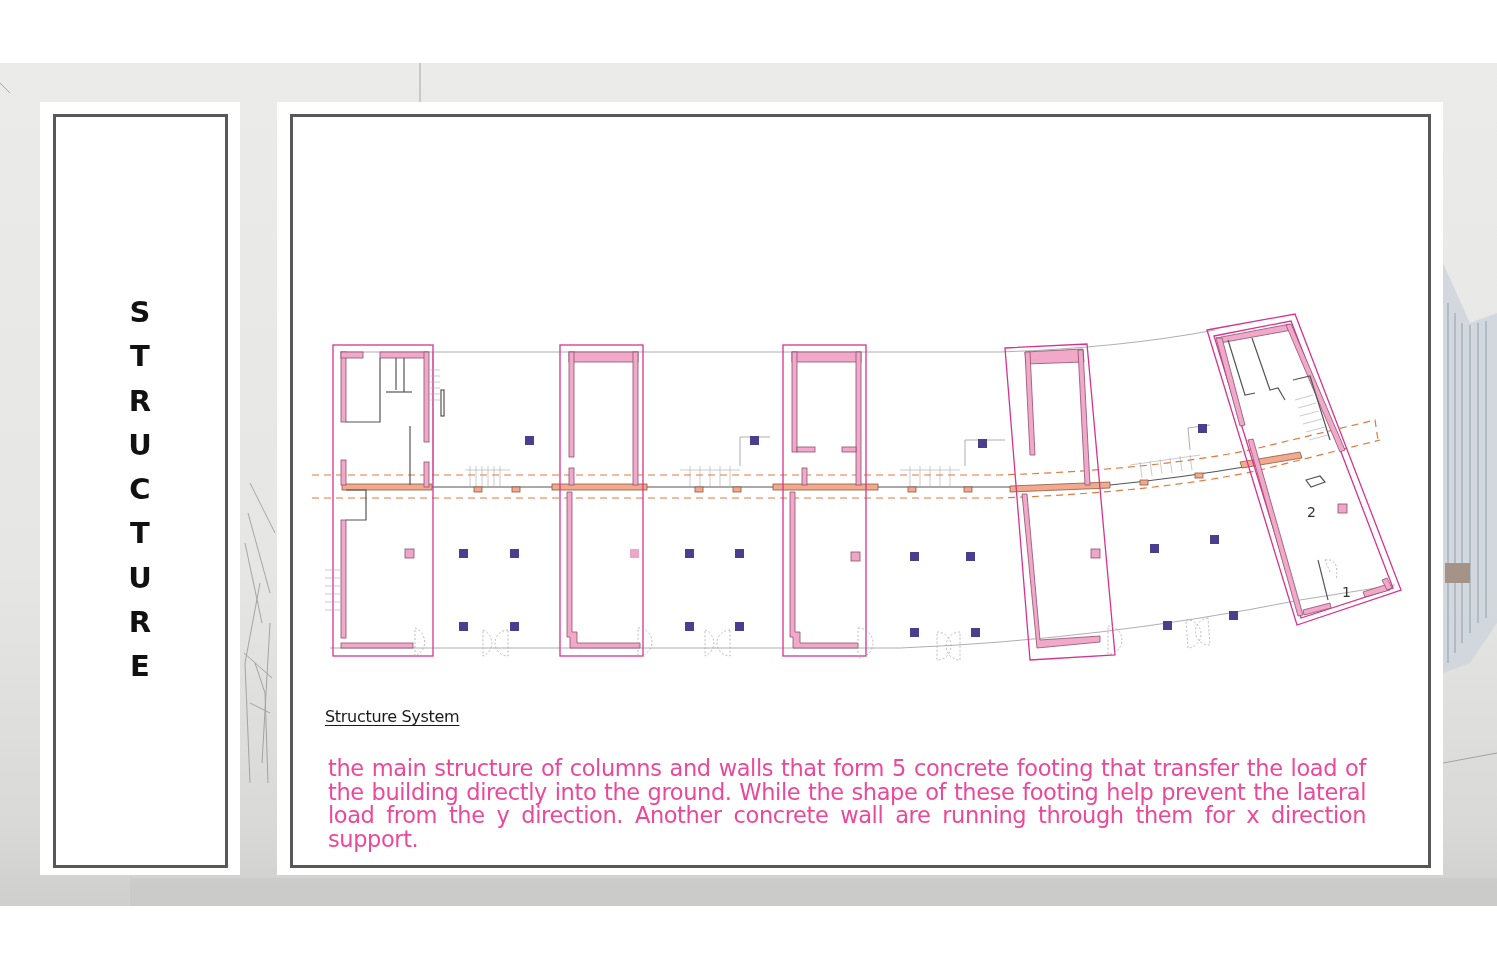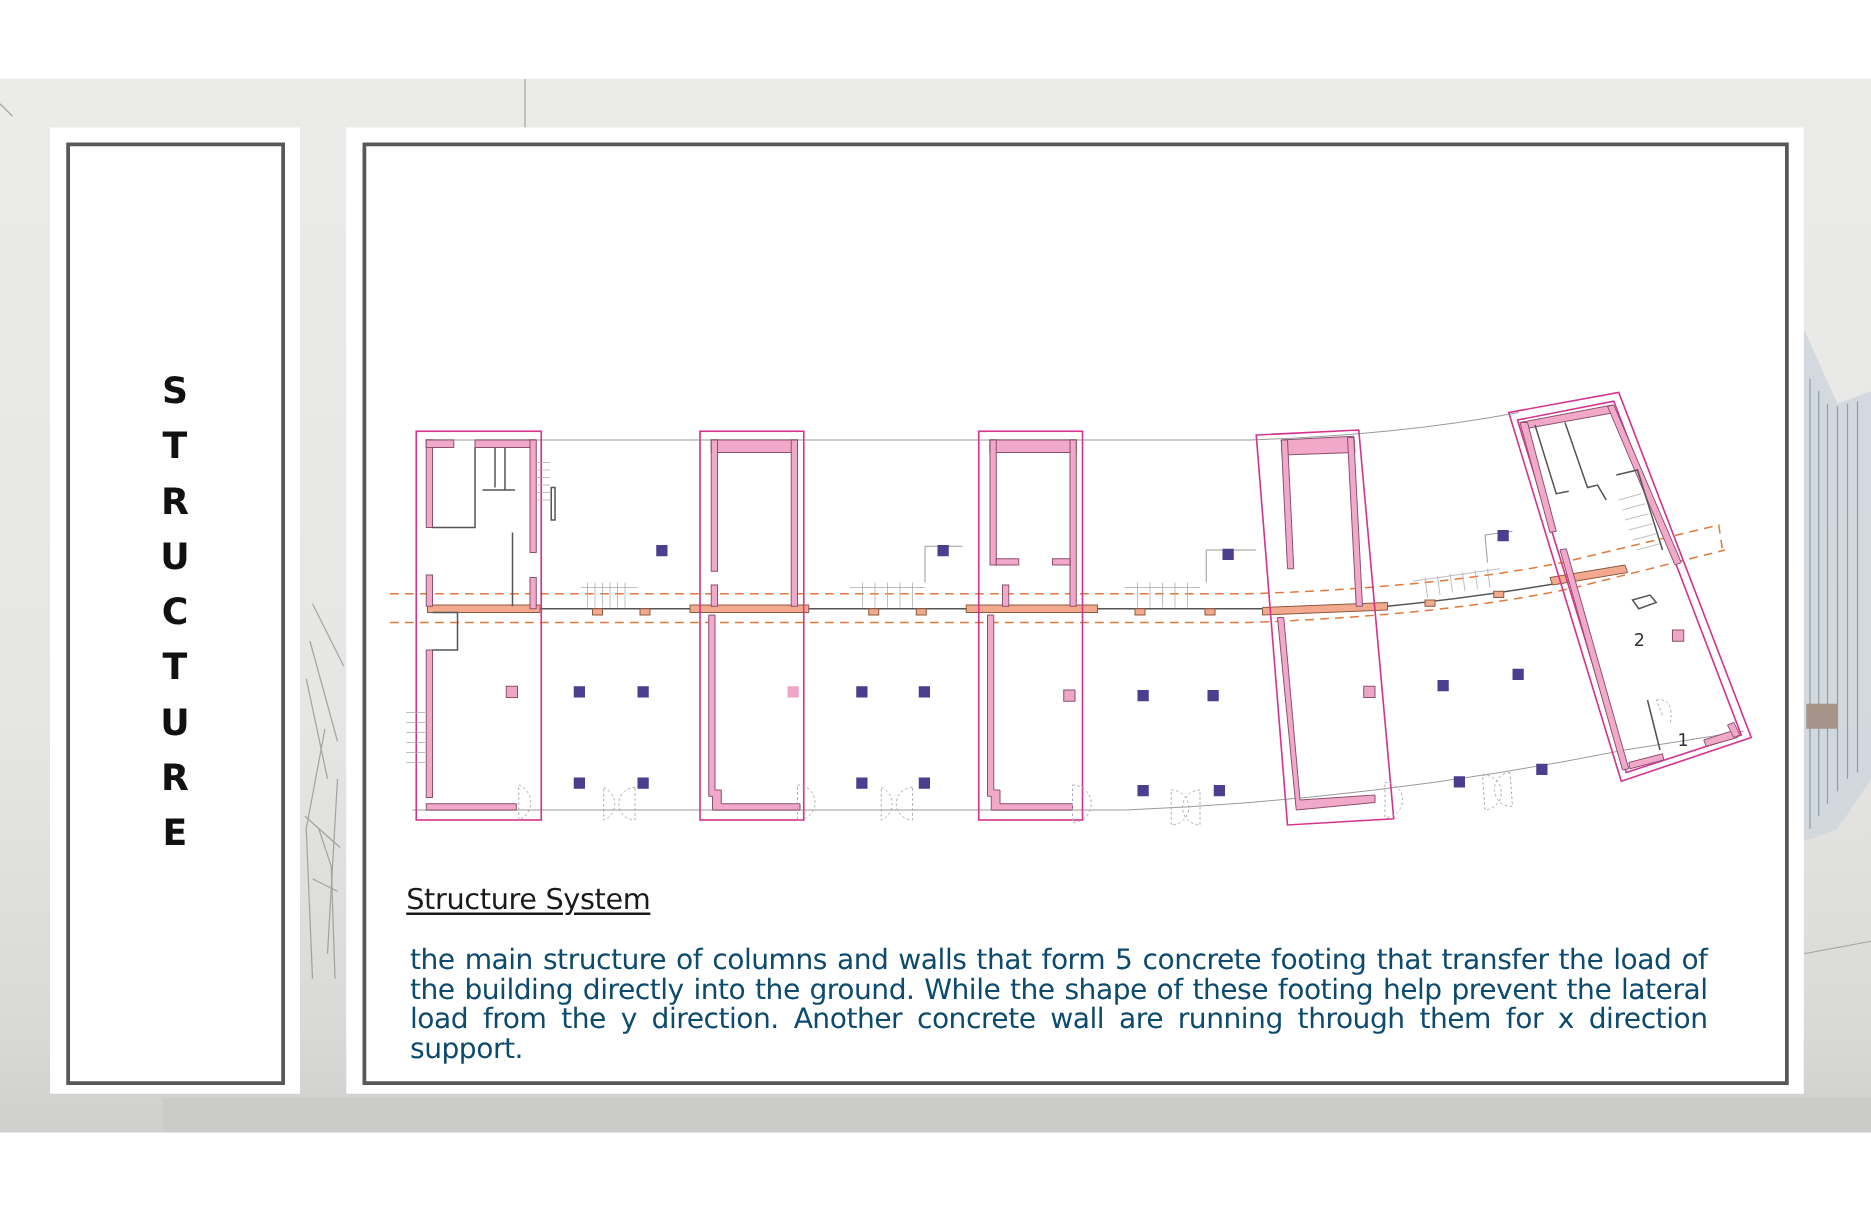--- a/index.html
+++ b/index.html
@@ -24,27 +24,27 @@
     position: absolute; left: 53px; top: 290px; width: 174px;
     display: flex; flex-direction: column; align-items: center;
   }
   .vertical-title span {
     font-family: "DejaVu Sans", sans-serif; font-weight: bold;
     font-size: 29px; line-height: 44.3px; color: #111111; display: block;
   }
   .plan-svg { position: absolute; left: 0; top: 0; }
   .section-heading {
     position: absolute; left: 325px; top: 707px;
-    font-family: "DejaVu Sans", sans-serif; font-size: 23px; color: #1a1a1a;
+    font-family: "DejaVu Sans", sans-serif; font-size: 16px; color: #1a1a1a;
     text-decoration: underline; text-underline-offset: 3px; letter-spacing: -0.3px;
   }
   .body-text {
     position: absolute; left: 328px; top: 757px; width: 1038px;
     font-family: "DejaVu Sans", sans-serif; font-size: 22.5px; line-height: 23.5px;
-    color: #0c4a6e; text-align: justify; letter-spacing: -0.4px;
+    color: #ec4899; text-align: justify; letter-spacing: -0.4px;
   }
 </style>
 </head>
 <body>
 
 <div class="backdrop">
   <svg class="backdrop-sketch" width="1497" height="843">
 
     <g stroke="#8a8a8a" stroke-width="1" fill="none" opacity="0.7">
       <path d="M250 420 L275 470"></path>

